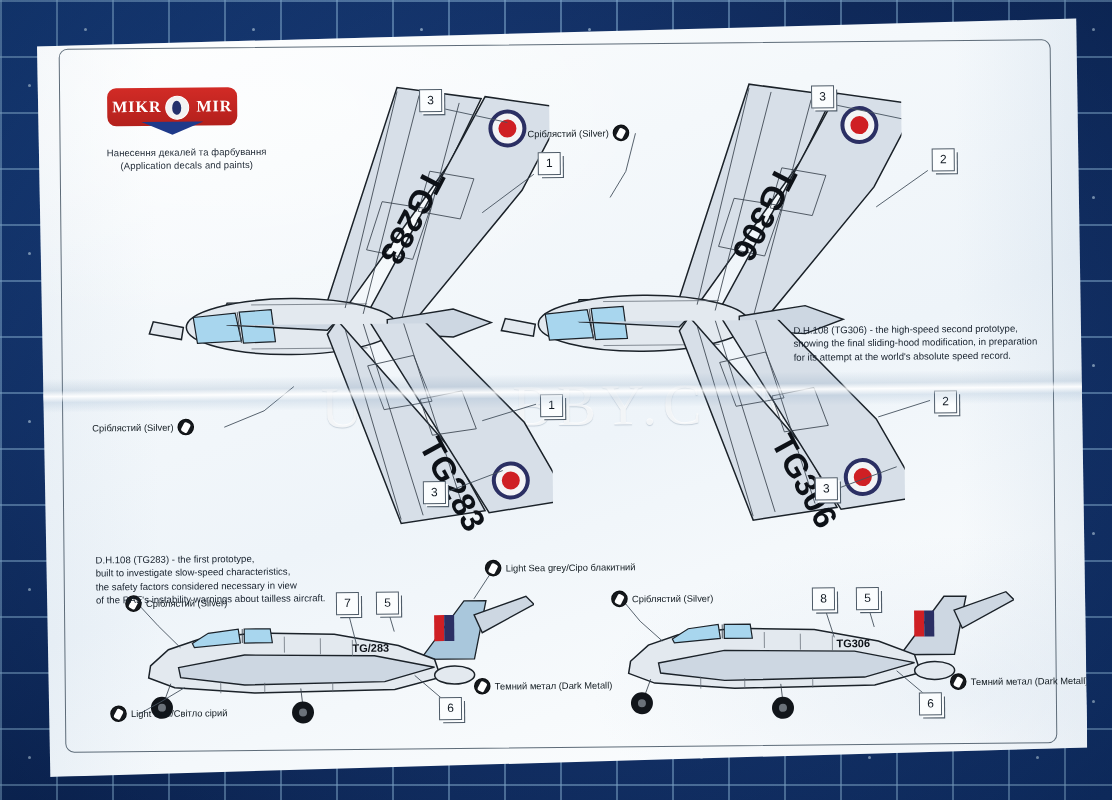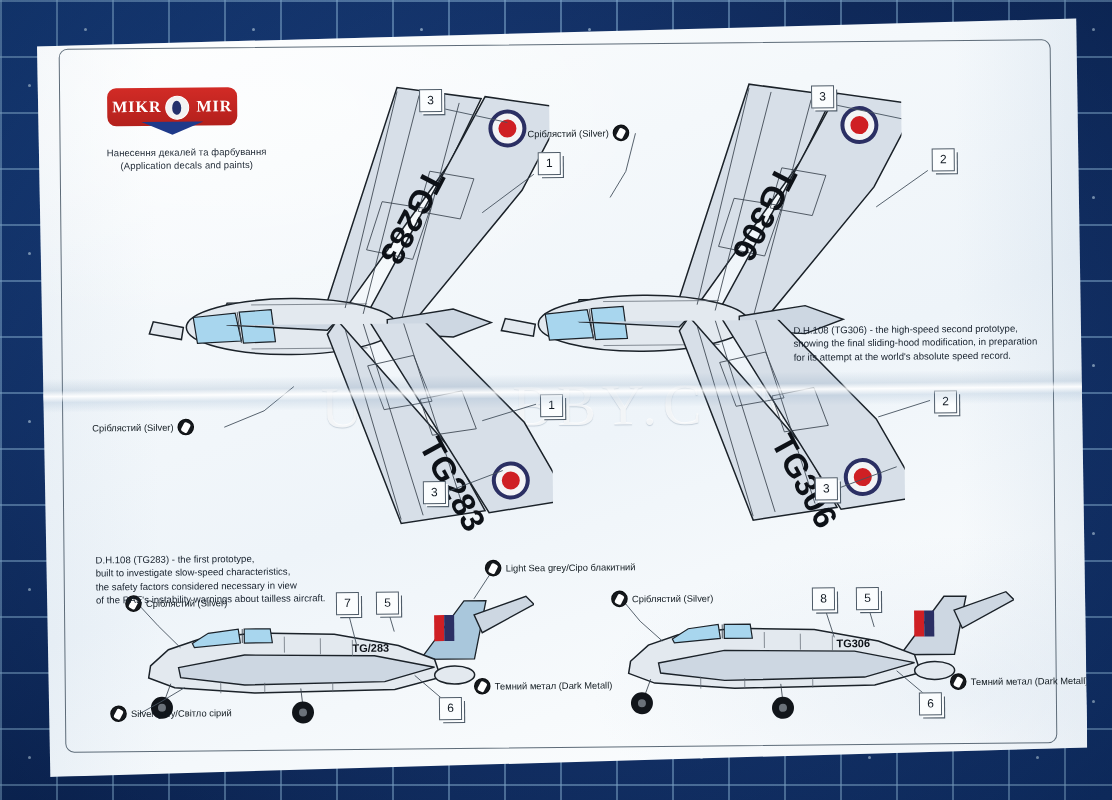--- a/index.html
+++ b/index.html
@@ -486,21 +486,21 @@
     <span>Сріблястий (Silver)</span>
   </div>
 
   <div class="paint" style="left:452px;top:538px;">
     <span class="swatch"></span>
     <span>Light Sea grey/Сіро блакитний</span>
   </div>
 
   <div class="paint" style="left:76px;top:680px;">
     <span class="swatch"></span>
-    <span>Silver grey/Світло сірий</span>
+    <span>Light final/Світло сірий</span>
   </div>
 
   <div class="paint" style="left:440px;top:656px;">
     <span class="swatch"></span>
     <span>Темний метал (Dark Metall)</span>
   </div>
 
   <div class="paint" style="left:916px;top:656px;">
     <span class="swatch"></span>
     <span>Темний метал (Dark Metall)</span>

